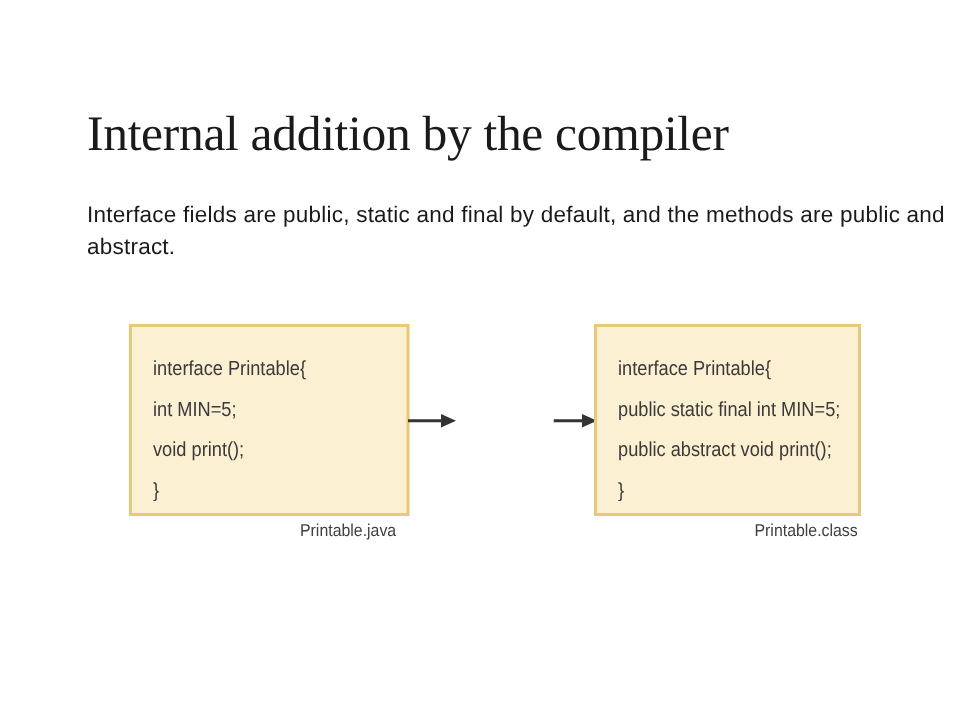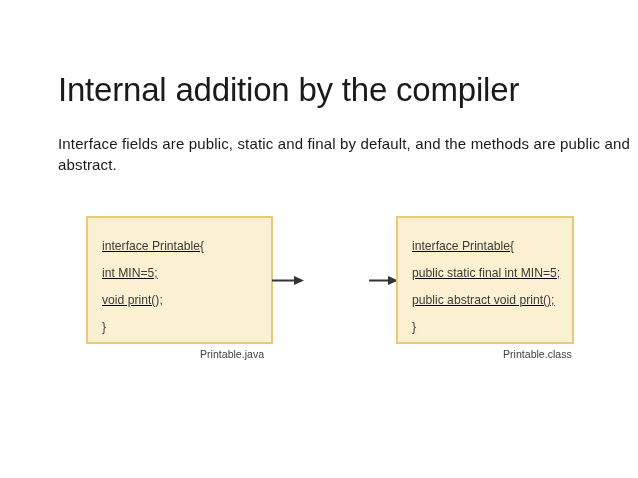--- a/index.html
+++ b/index.html
@@ -25,20 +25,21 @@
     position: absolute;
     left: 58px;
     top: 48px;
     width: 540px;
     font-size: 33px;
     line-height: 40px;
     font-weight: 400;
     color: #1a1a1a;
     letter-spacing: -0.2px;
     white-space: nowrap;
+    font-family: Liberation Serif, serif;
   }
 
   
   #slide-body {
     position: absolute;
     left: 58px;
     top: 118px;
     width: 578px;
     font-size: 15px;
     line-height: 21px;
@@ -63,21 +64,20 @@
     padding: 0;
   }
   #box-java  { left: 86px;  top: 216px; width: 187px; height: 128px; }
   #box-class { left: 396px; top: 216px; width: 178px; height: 128px; }
 
   .code-lines {
     position: absolute;
     left: 14px;
     top: 14px;
     right: 18px;
-    text-decoration: underline;
   }
   .code-line {
     font-family: "Liberation Sans", "DejaVu Sans", sans-serif;
     font-size: 13.5px;
     line-height: 27px;
     color: #3a3a3a;
     white-space: nowrap;
     transform: scaleX(0.90);
     transform-origin: left center;
   }

